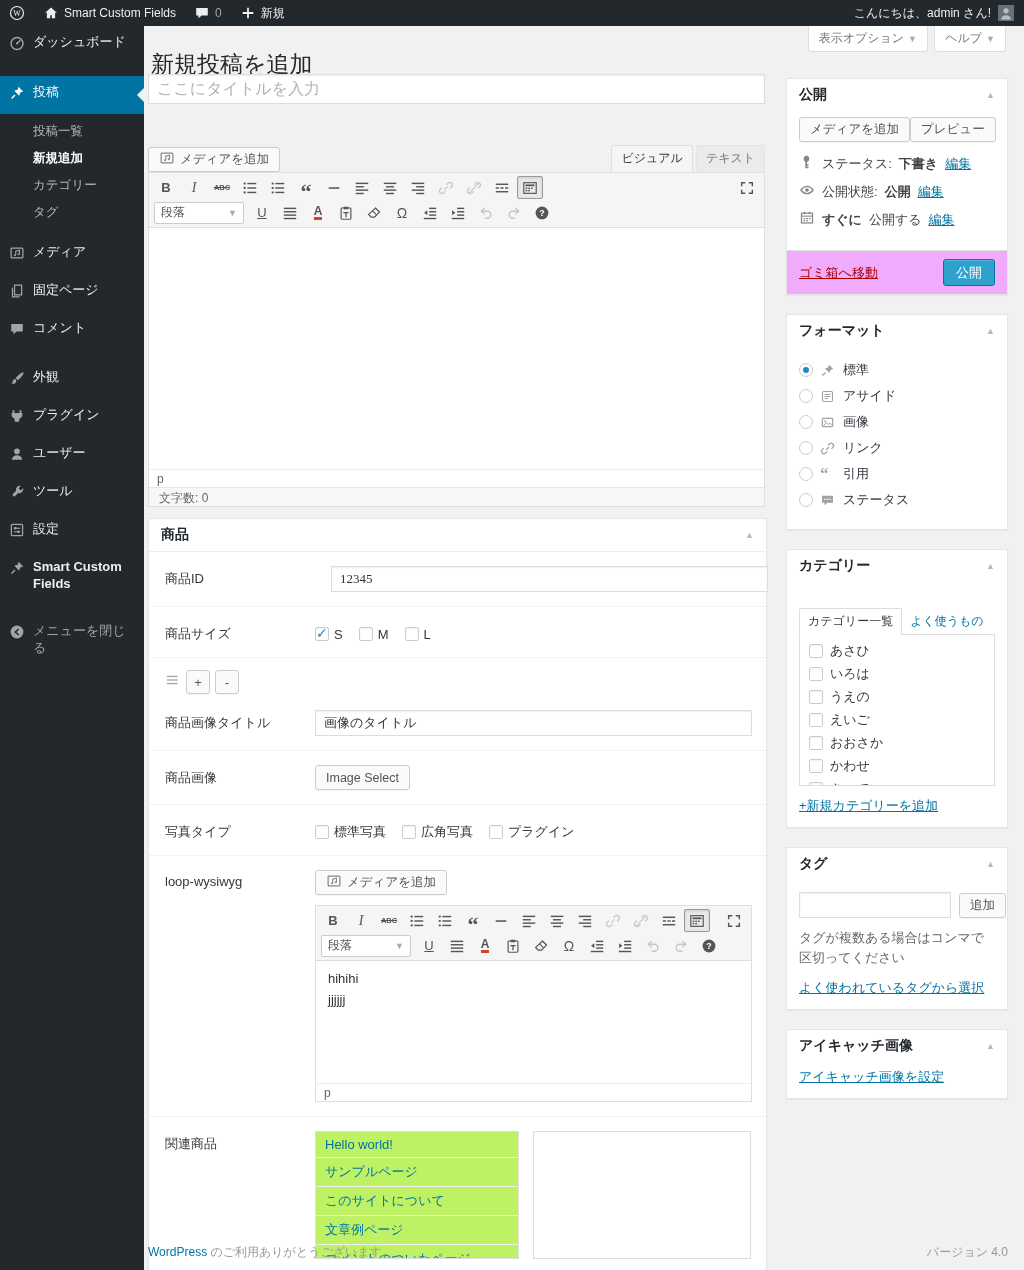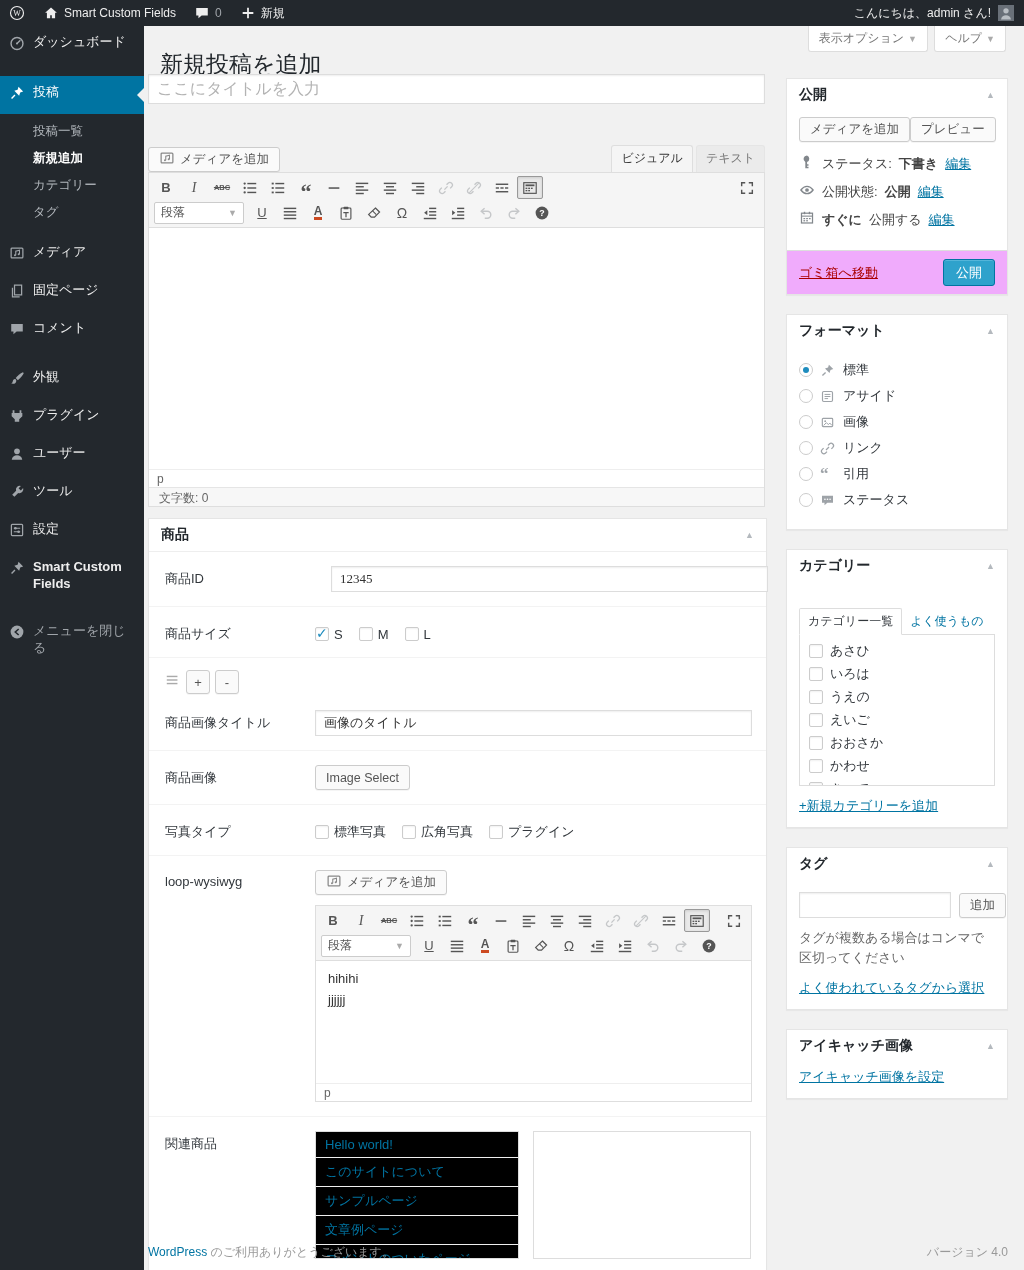--- a/index.html
+++ b/index.html
@@ -43,21 +43,21 @@
     font-size:13px; color:#333; padding:3px 8px; font-family:Liberation Serif, serif; }
   .cb { width:14px; height:14px; border:1px solid #ccc; background:#fff; border-radius:2px;
     display:inline-block; position:relative; flex:0 0 14px; box-shadow:inset 0 1px 2px rgba(0,0,0,.06); cursor:pointer; }
   .cb.checked::after { content:"\2713"; position:absolute; left:0px; top:-3px; color:#1e8cbe; font-size:14px; font-weight:bold; }
   .radio { width:14px; height:14px; border:1px solid #ccc; background:#fff; border-radius:50%;
     display:inline-block; position:relative; flex:0 0 14px; cursor:pointer; }
   .radio.selected::after { content:""; position:absolute; left:3px; top:3px; width:6px; height:6px;
     border-radius:50%; background:#1e8cbe; }
 
   
-  #page-title { position:absolute; left:160px; top:34px; font-size:23px; font-weight:400; color:#23282d; }
+  #page-title { position:absolute; left:151px; top:34px; font-size:23px; font-weight:400; color:#23282d; }
   .screen-meta { position:absolute; top:26px; display:flex; align-items:center; gap:4px; background:#fff;
     border:1px solid #ddd; border-top:none; border-radius:0 0 3px 3px; color:#777; font-size:12px;
     padding:4px 10px; cursor:pointer; }
   #screen-options-btn { right:96px; }
   #help-btn { right:18px; }
   .sm-arrow { color:#aaa; font-size:9px; }
 
   
   #title-input { position:absolute; left:148px; top:74px; width:617px; height:30px; font-size:16px; }
   #title-input::placeholder { color:#b3b3b3; }
@@ -111,21 +111,21 @@
   .drag-handle { color:#aaa; cursor:grab; }
   .mini-btn { width:24px; height:24px; display:inline-flex; align-items:center; justify-content:center;
     background:#fafafa; border:1px solid #ccc; border-radius:3px; color:#555; font-size:13px; cursor:pointer;
     box-shadow:0 1px 0 rgba(0,0,0,.04); }
   .cb-group { display:flex; align-items:center; gap:6px; padding-top:4px; flex-wrap:wrap; }
   .cb-group .cb-lab { margin-right:10px; }
   #loop-editor { width:437px; margin-top:10px; }
   #loop-editor .mce-content { height:122px; padding:10px 12px; }
   #main-editor .mce-content { height:241px; padding:10px 12px; cursor:text; }
   .related-wrap { display:flex; gap:14px; }
-  .related-list { width:204px; height:128px; border:1px solid #ddd; background:#000000; overflow:hidden; }
+  .related-list { width:204px; height:128px; border:1px solid #ddd; background:#bef264; overflow:hidden; }
   .related-item { padding:5px 9px; font-size:13px; color:#0074a2; border-bottom:1px solid #eee; cursor:pointer; }
   .related-target { width:218px; height:128px; border:1px solid #ddd; background:#fff; }
 
   
   #right-col { position:absolute; left:786px; top:78px; width:222px; display:flex; flex-direction:column; gap:19px; }
   .mb-inside { padding:6px 12px 12px; font-size:13px; color:#444; }
   #publish-actions-top { display:flex; justify-content:space-between; margin-bottom:12px; }
   .misc-row { display:flex; align-items:center; gap:7px; margin:9px 0; color:#444; }
   .misc-row svg { color:#82878c; flex:0 0 16px; }
   .misc-bold { font-weight:bold; }
@@ -787,22 +787,22 @@
               </div>
             <div class="mce-path">p</div>
           </div>
         </div>
       </div>
       <div class="scf-row">
         <div class="scf-label">関連商品</div>
         <div class="scf-field related-wrap">
           <div class="related-list" id="related-list">
               <div class="related-item">Hello world!</div>
+              <div class="related-item">サンプルページ</div>
               <div class="related-item">このサイトについて</div>
-              <div class="related-item">サンプルページ</div>
               <div class="related-item">文章例ページ</div>
               <div class="related-item">コメントのついたページ</div>
             </div>
           <div class="related-target"></div>
         </div>
       </div>
     </div>
   </div>
 
   <div id="right-col">

